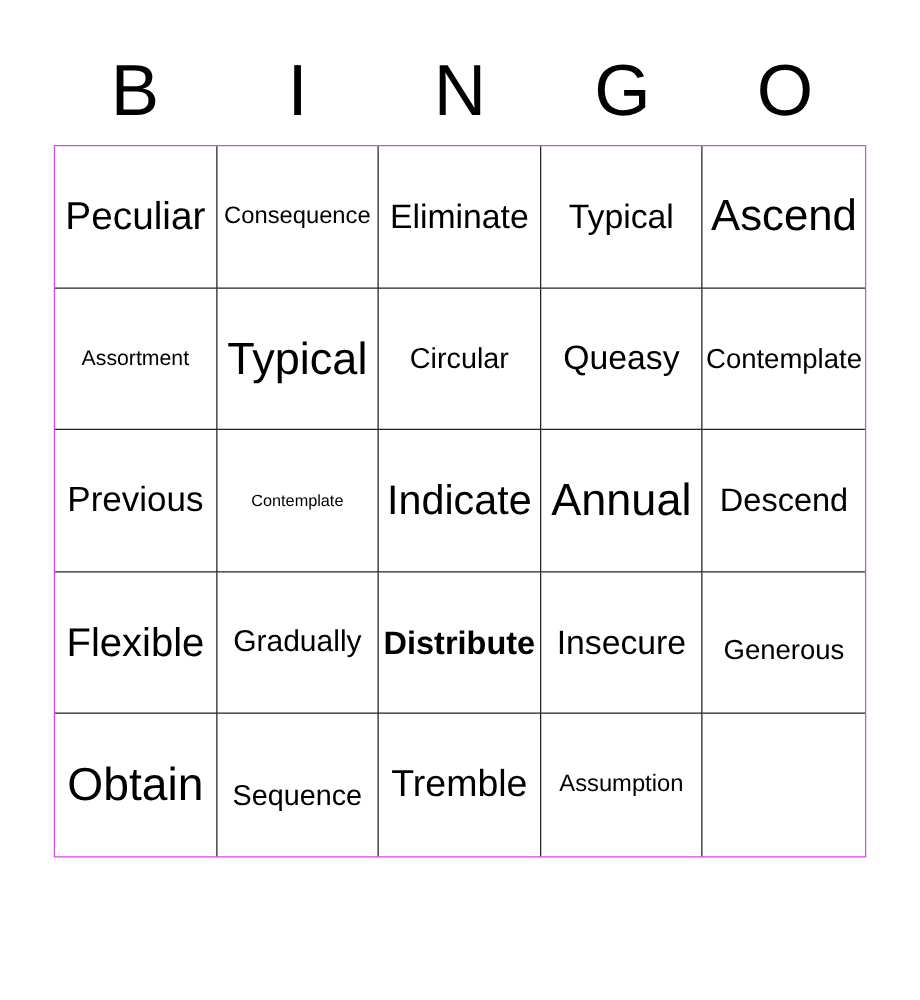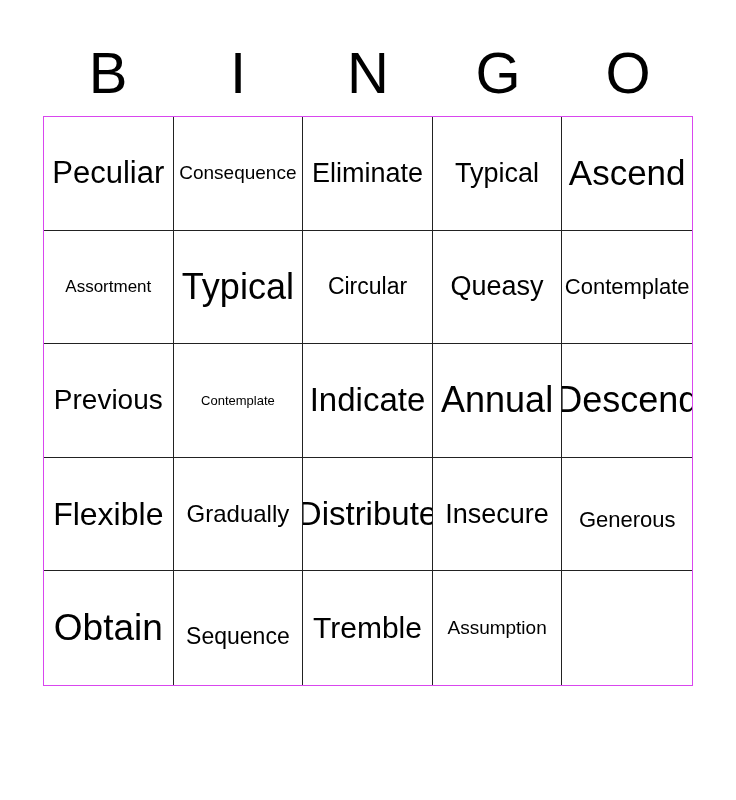--- a/index.html
+++ b/index.html
@@ -59,30 +59,30 @@
     <div class="cell">
       <span style="font-size: 13px;">Contemplate</span>
     </div>
     <div class="cell">
       <span style="font-size: 33px;">Indicate</span>
     </div>
     <div class="cell">
       <span style="font-size: 36px;">Annual</span>
     </div>
     <div class="cell">
-      <span style="font-size: 36px;">Descend</span>
+      <span style="font-size: 26px;">Descend</span>
     </div>
     <div class="cell">
       <span style="font-size: 32px;">Flexible</span>
     </div>
     <div class="cell">
       <span style="font-size: 24px;">Gradually</span>
     </div>
     <div class="cell">
-      <span style="font-size: 33px;">Distribute</span>
+      <span style="font-size: 26px; font-weight: bold;">Distribute</span>
     </div>
     <div class="cell">
       <span style="font-size: 27px;">Insecure</span>
     </div>
     <div class="cell">
       <span style="font-size: 22px; margin-top: 12px;">Generous</span>
     </div>
     <div class="cell">
       <span style="font-size: 37px;">Obtain</span>
     </div>

